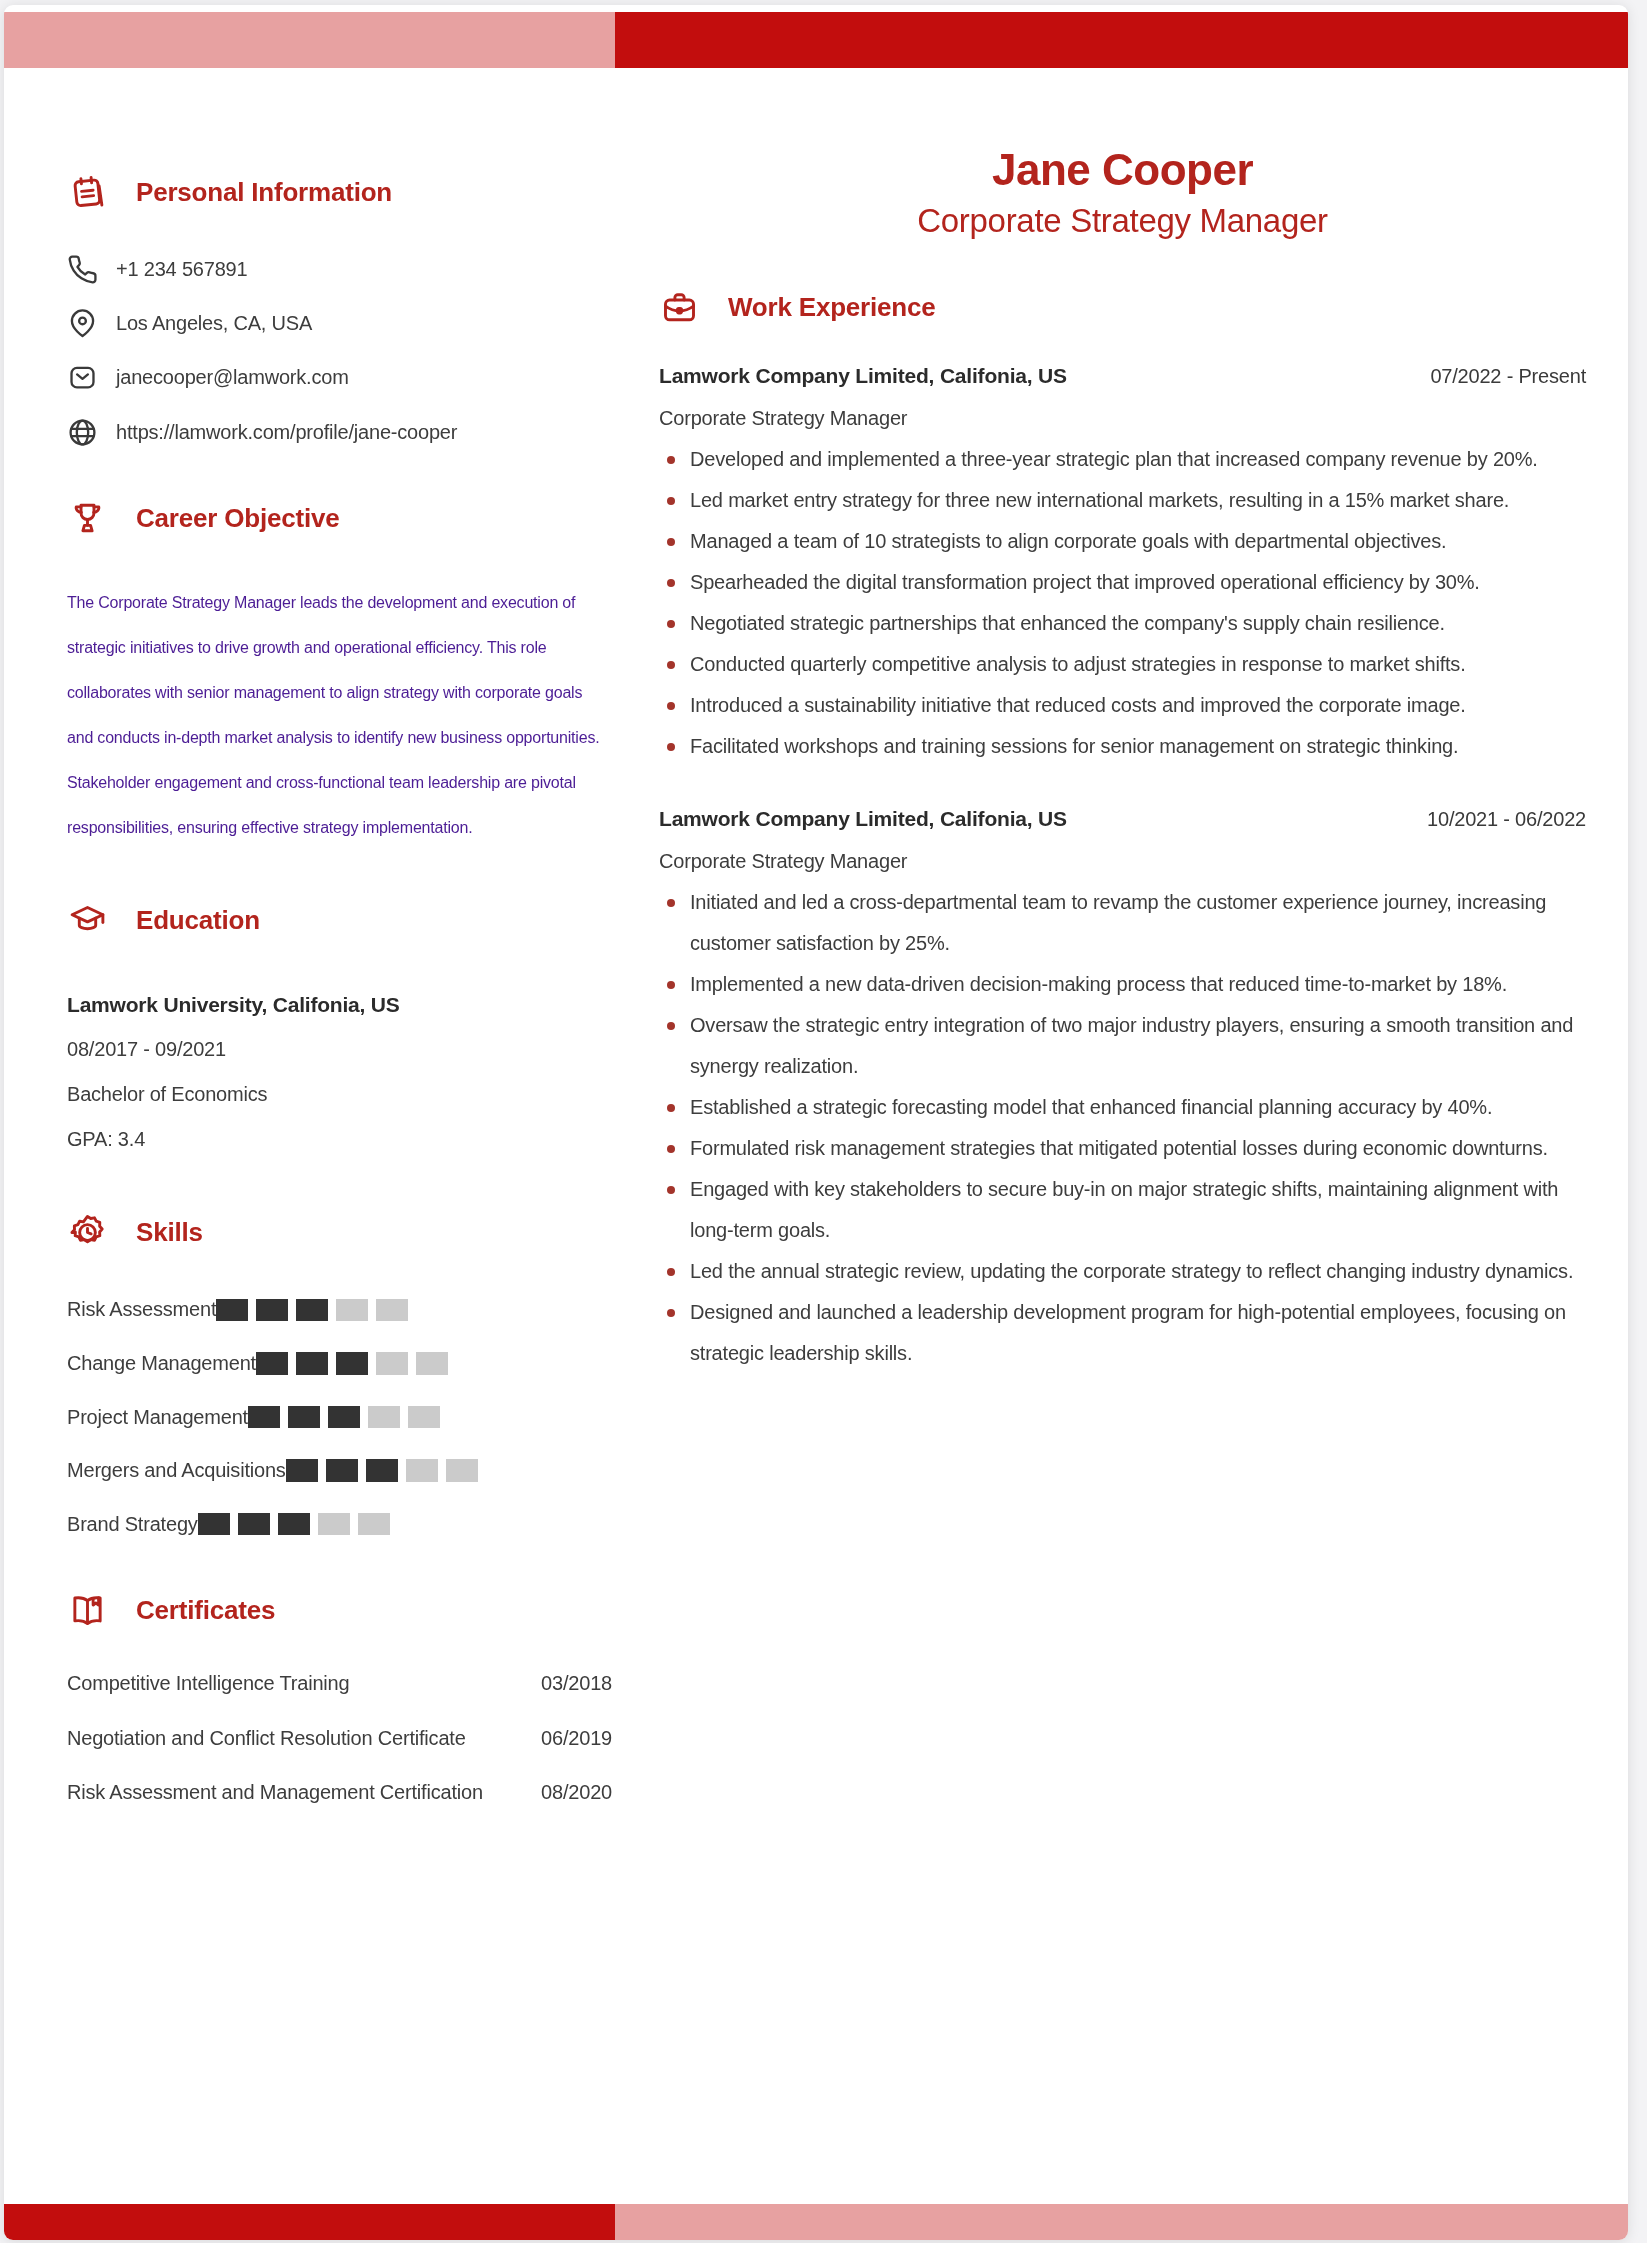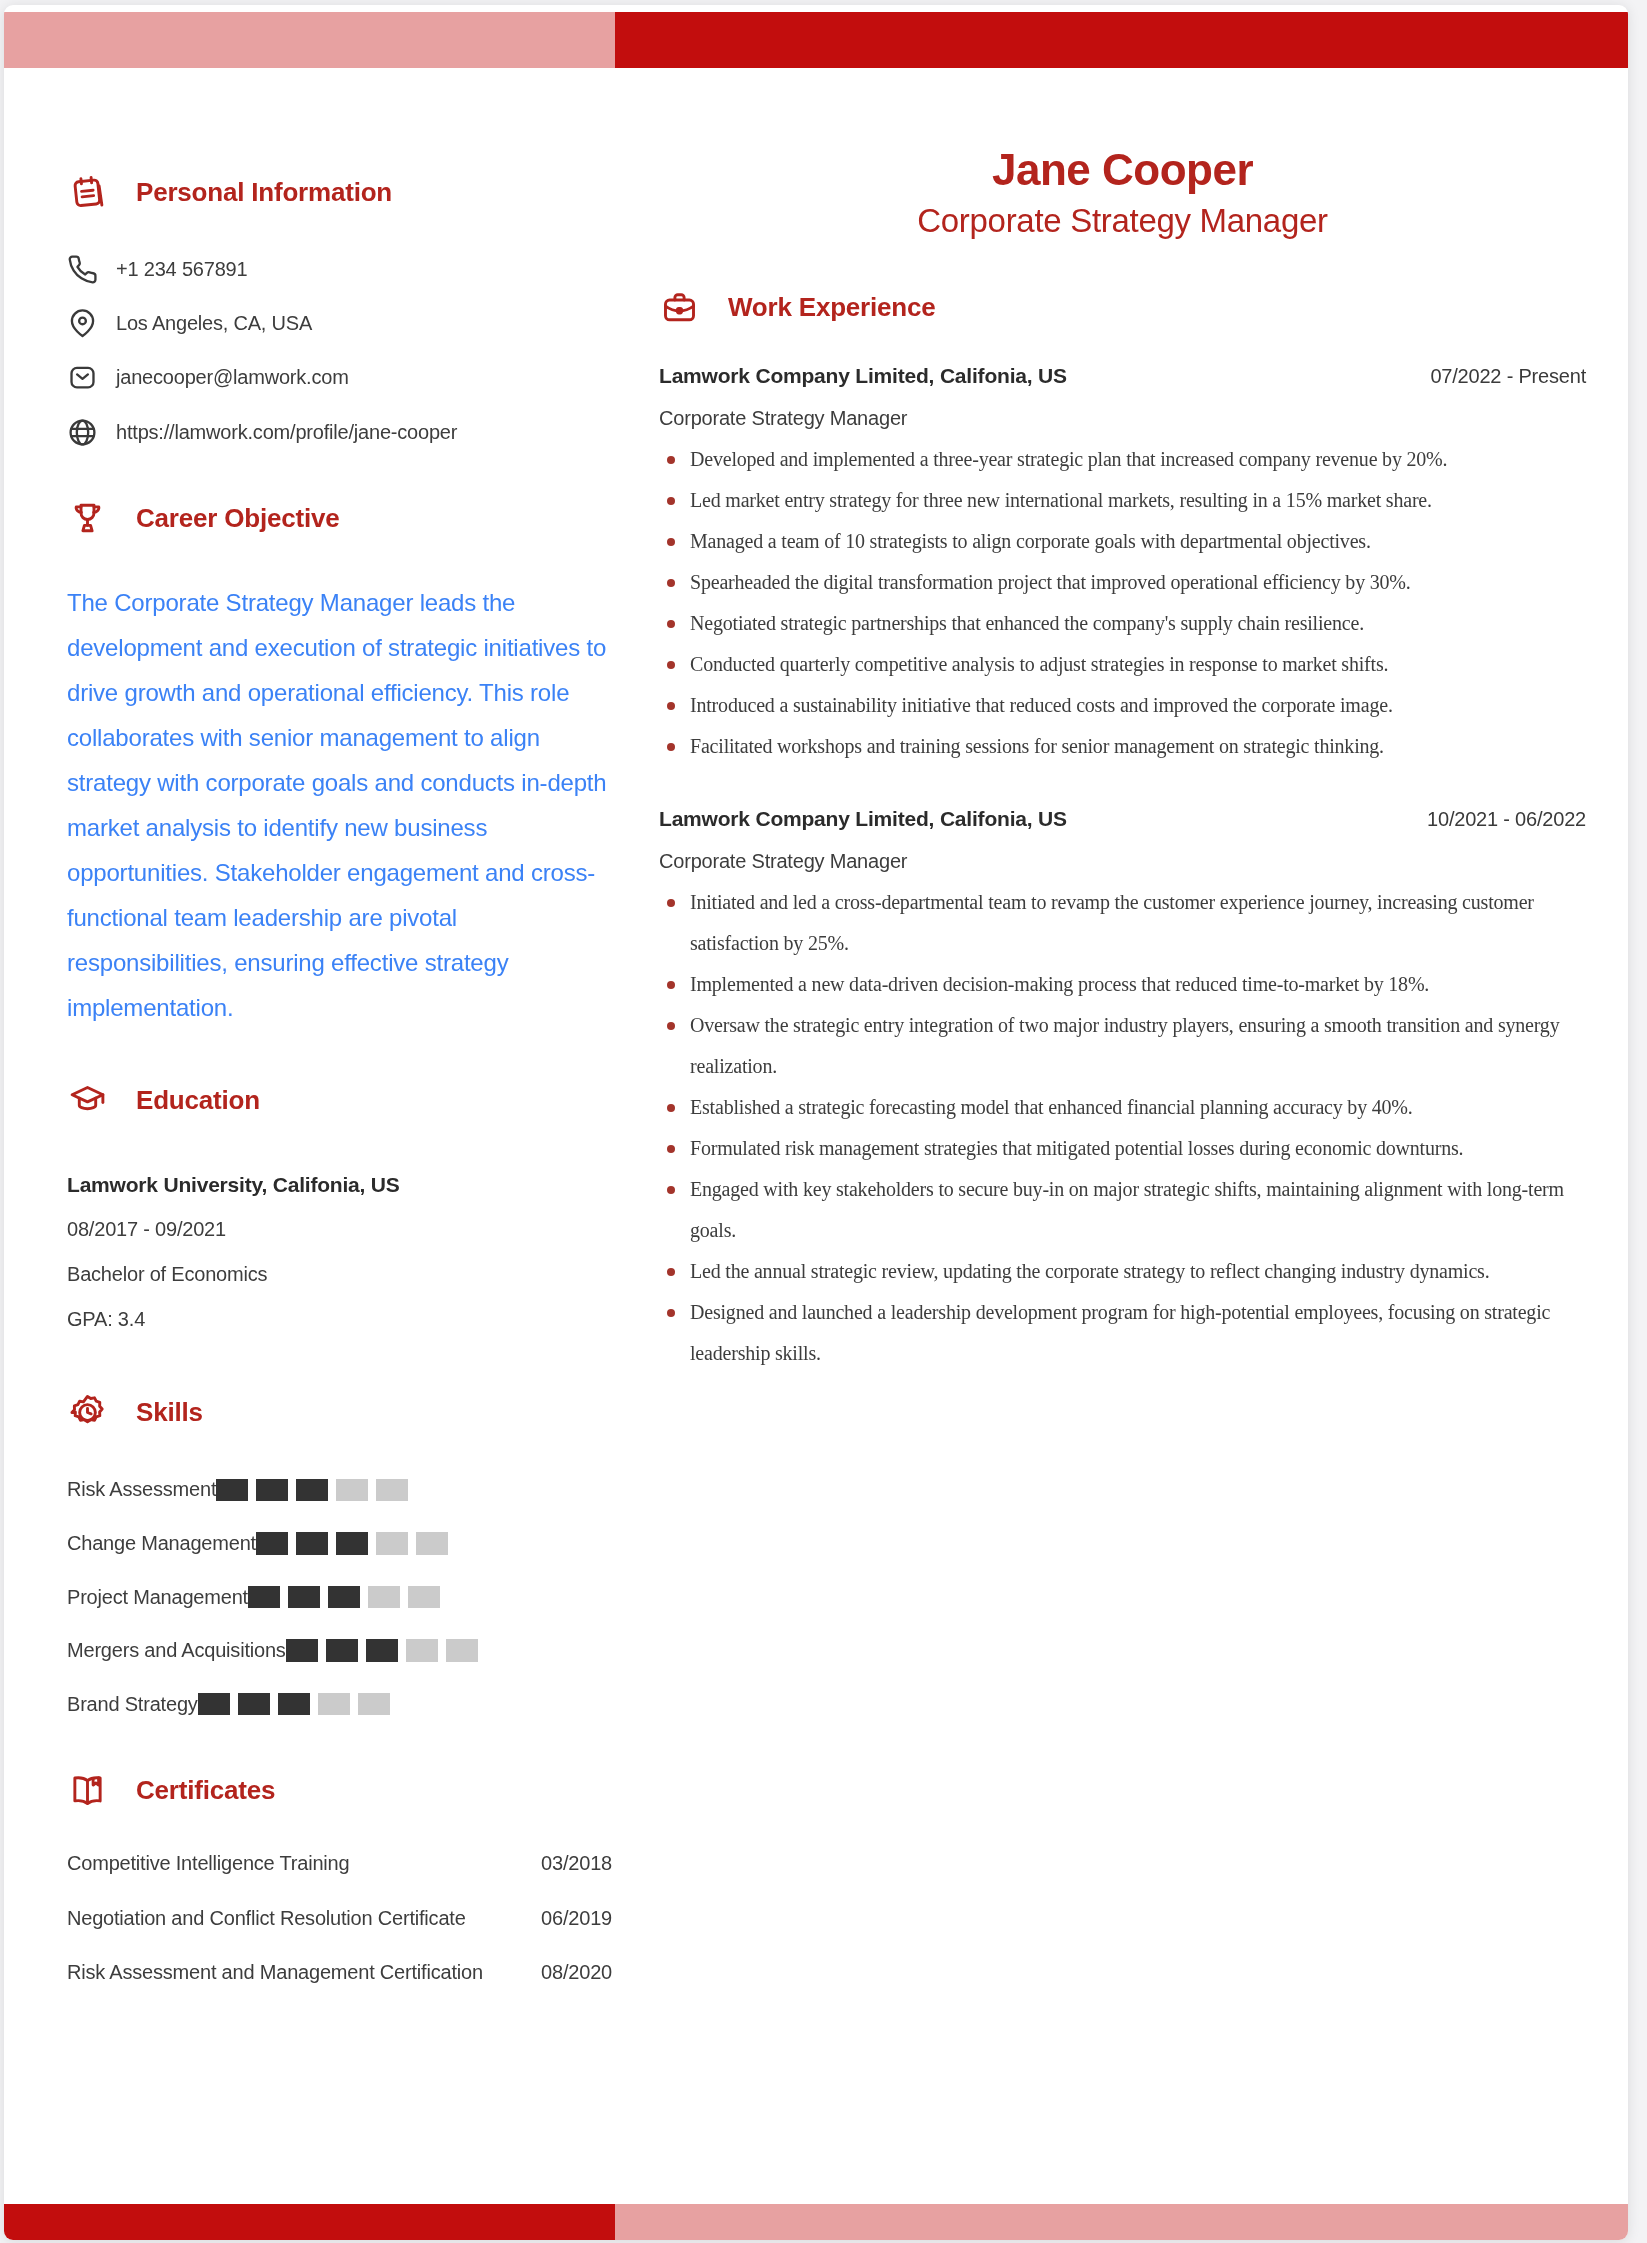--- a/index.html
+++ b/index.html
@@ -40,21 +40,21 @@
   }
   .col-left .section-head.first { margin-top:104px; }
 
   
   .contact-row { display:flex; align-items:center; margin-bottom:23.4px; }
   .contact-row .cicon { width:31px; height:31px; color:#3a3a3a; flex:none; }
   .contact-row .cicon svg { width:31px; height:31px; display:block; }
   .contact-row .ctext { margin-left:18px; font-size:20px; color:#3D3D3D; letter-spacing:-0.2px; }
 
   
-  .objective { font-size:24px; color:#3b82f6; line-height:45px; letter-spacing:-0.2px; }
+  .objective { font-size:16px; color:#4c1d95; line-height:45px; letter-spacing:-0.2px; }
 
   
   .edu-school { font-size:21px; font-weight:700; color:#2B2B2B; line-height:45px; letter-spacing:-0.2px; }
   .edu-line   { font-size:20px; color:#3D3D3D; line-height:45px; letter-spacing:-0.2px; }
 
   
   .skill-row { display:flex; align-items:center; justify-content:flex-start; height:32px; margin-bottom:21.6px; }
   .skill-name { font-size:20px; color:#3D3D3D; letter-spacing:-0.2px; }
   .skill-squares { display:flex; gap:8px; }
   .sq { width:32px; height:22.5px; display:inline-block; }
@@ -79,21 +79,21 @@
 
   
   .job + .job { margin-top:40px; }
   .job-head { display:flex; align-items:baseline; justify-content:space-between;gap:11px; }
   .job-company { font-size:21px; font-weight:700; color:#2B2B2B; letter-spacing:-0.2px; }
   .job-dates { font-size:20px; color:#3A3A3A; letter-spacing:-0.2px; flex:none; margin-left:18px; }
   .job-role { margin-top:19px; font-size:20px; color:#3D3D3D; letter-spacing:-0.2px; }
   .job-bullets { list-style:none; margin-top:9px; }
   .job-bullets li {
     position:relative; padding-left:31px;
-    font-size:20px; color:#3D3D3D; line-height:41px; letter-spacing:-0.2px;font-family:Liberation Serif, serif;
+    font-size:20px; color:#3D3D3D; line-height:41px; letter-spacing:-0.2px;
   }
   .job-bullets li::before {
     content:""; position:absolute; left:8px; top:17px;
     width:8px; height:8px; border-radius:50%; background:#A3342B;
   }
   svg { fill:none; stroke:currentColor; stroke-linecap:round; stroke-linejoin:round; }
 </style>
 </head>
 <body>
 

